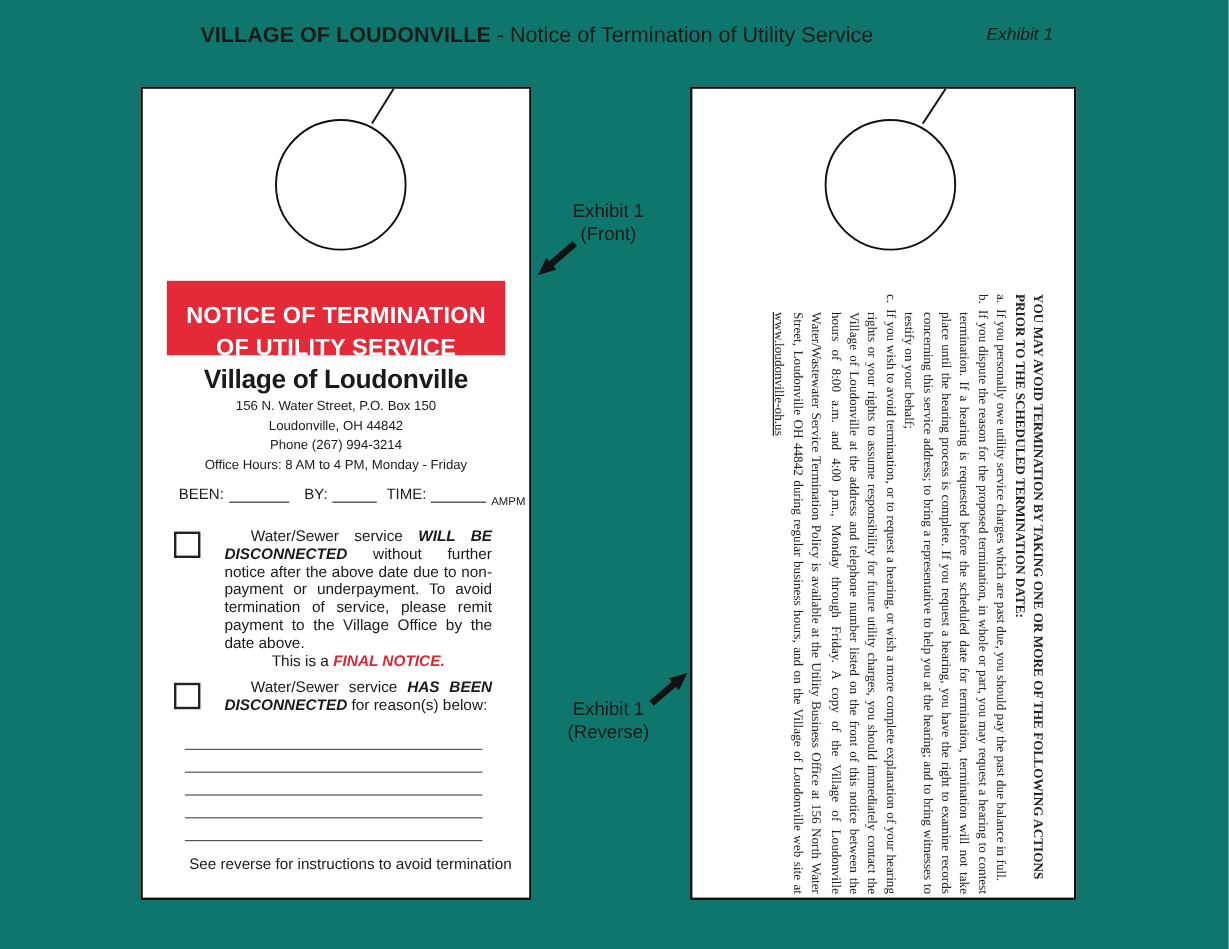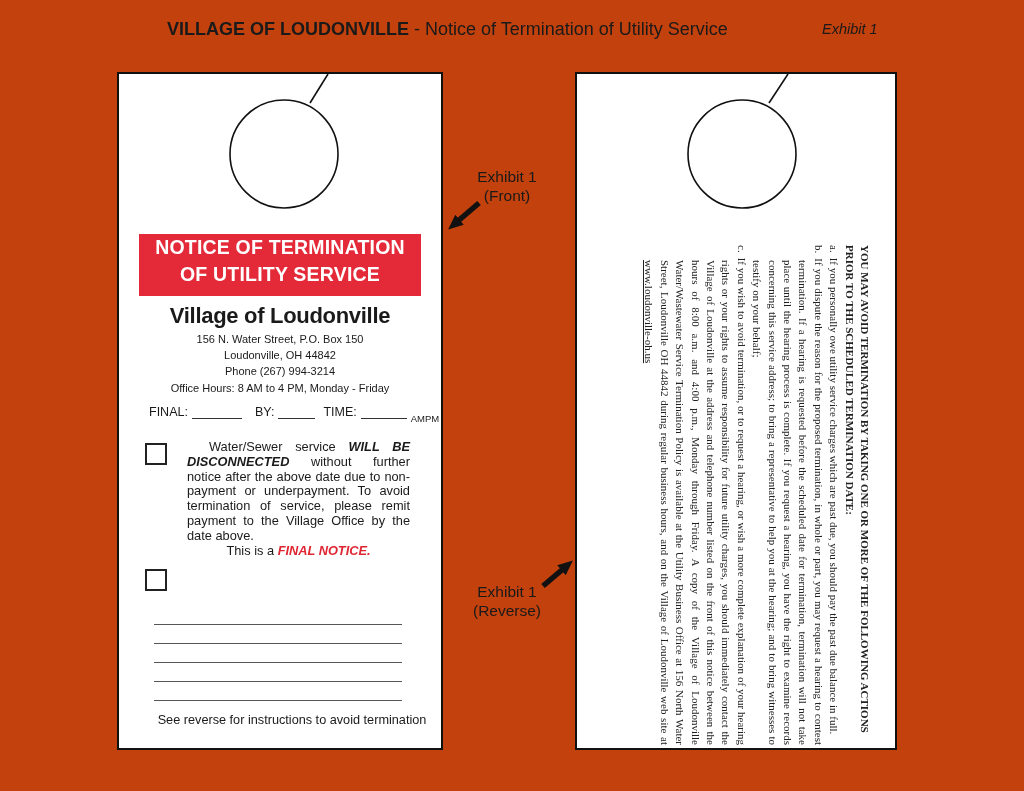--- a/index.html
+++ b/index.html
@@ -1,37 +1,37 @@
 <!DOCTYPE html>
 <html><head>
 <meta charset="utf-8">
 <style>
   * { margin:0; padding:0; box-sizing:border-box; }
   html,body { background:#ffffff; }
   .canvas {
-    position:relative; width:1024px; height:791px; background:#c2410c;
+    position:relative; width:1024px; height:791px; background:#0f766e;
     font-family:"Liberation Sans", sans-serif; color:#1a1a1a; overflow:hidden;
   }
 
   
   .page-title { position:absolute; left:167px; top:19px; font-size:18px; letter-spacing:0; white-space:nowrap; }
   .page-title .tb { font-weight:bold; }
   .exhibit-tag { position:absolute; left:822px; top:21px; font-size:14.5px; font-style:italic; }
 
   
   .card { position:absolute; top:72px; height:678px; border:2px solid #111; background:#fff; }
   .front-card { left:117px; width:326px; }
   .reverse-card { left:575px; width:322px; }
   .hanger { position:absolute; left:0; top:0; }
 
   
   .banner {
     position:absolute; left:20px; top:160px; width:282px; height:62px;
     background:#e42a38; color:#ffffff; text-align:center;
-    font-weight:bold; font-size:19.5px; line-height:27px; padding-top:0; letter-spacing:0.2px;
+    font-weight:bold; font-size:19.5px; line-height:27px; padding-top:16px; letter-spacing:0.2px;
   }
   .org { position:absolute; left:0; top:229px; width:100%; text-align:center; font-weight:bold; font-size:22px; letter-spacing:-0.3px; }
   .addr { position:absolute; left:0; top:257px; width:100%; text-align:center; font-size:11px; line-height:16.2px; }
 
   .date-row { position:absolute; left:30px; top:331px; display:flex; align-items:flex-end; font-size:12.5px; }
   .date-row .lbl { margin-right:4px; }
   .blank { display:inline-block; border-bottom:1.3px solid #333; height:13px; }
   .b1 { width:50px; margin-right:13px; }
   .b2 { width:37px; margin-right:8px; }
   .b3 { width:46px; margin-right:4px; }
@@ -90,41 +90,44 @@
 
     <div class="org">Village of Loudonville</div>
     <div class="addr">
       <div>156 N. Water Street, P.O. Box 150</div>
       <div>Loudonville, OH 44842</div>
       <div>Phone (267) 994-3214</div>
       <div>Office Hours: 8 AM to 4 PM, Monday - Friday</div>
     </div>
 
     <div class="date-row">
-      <span class="lbl">FINAL:</span>
+      <span class="lbl">BEEN:</span>
         <span class="blank b1"></span>
       <span class="lbl">BY:</span>
         <span class="blank b2"></span>
       <span class="lbl">TIME:</span>
         <span class="blank b3"></span>
       <span class="ampm">
         <span>AM</span>
         <span>PM</span>
       </span>
     </div>
 
     <span class="checkbox cb1"></span>
     <div class="para p1">
       <span>Water/Sewer service </span><span class="bi">WILL BE DISCONNECTED</span><span> without further notice after the above date due to non-payment or underpayment. To avoid termination of service, please remit payment to the Village Office by the date above.</span>
       <div class="final-line">
         <span>This is a </span><span class="bi red">FINAL NOTICE.</span>
       </div>
     </div>
 
     <span class="checkbox cb2"></span>
+    <div class="para p2">
+      <span>Water/Sewer service </span><span class="bi">HAS BEEN DISCONNECTED</span><span> for reason(s) below:</span>
+    </div>
 
     <div class="rline" style="top:550px"></div>
     <div class="rline" style="top:569px"></div>
     <div class="rline" style="top:588px"></div>
     <div class="rline" style="top:607px"></div>
     <div class="rline" style="top:626px"></div>
 
     <div class="front-footer">
       <div>See reverse for instructions to avoid termination</div>
     </div>

